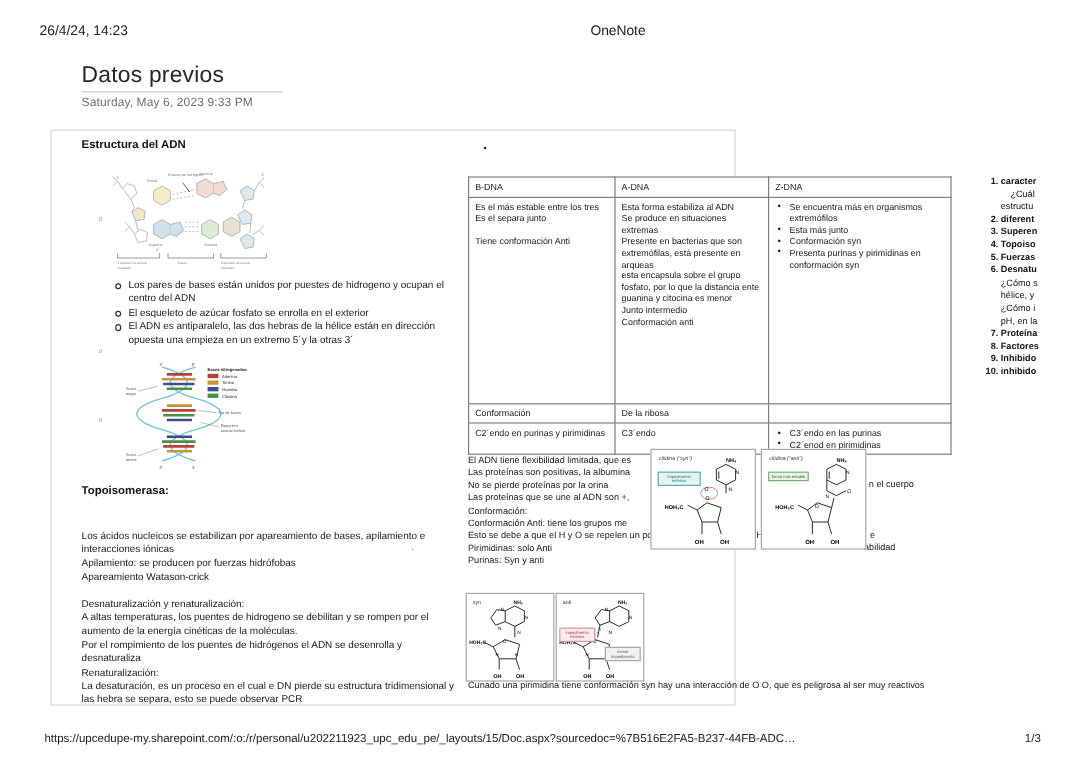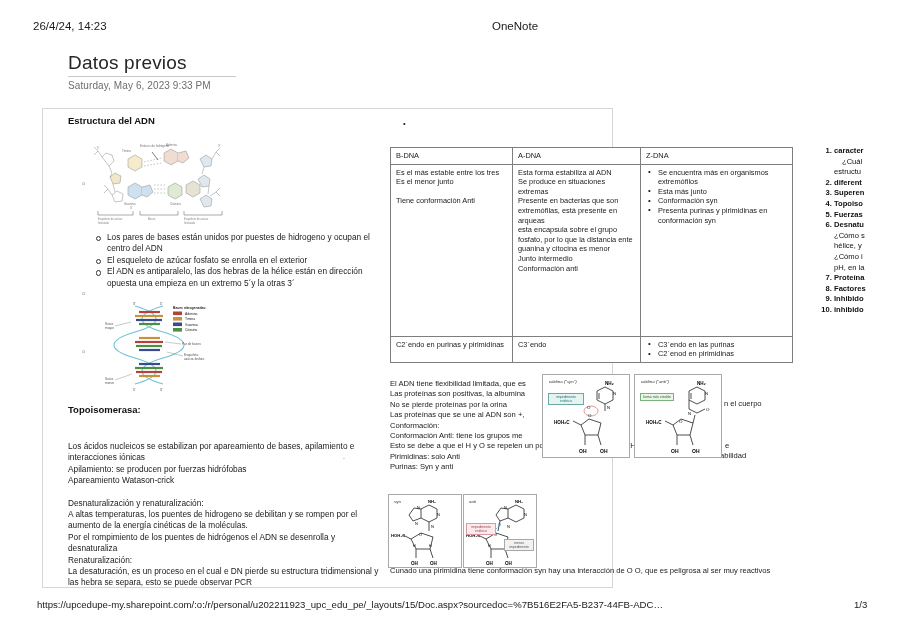--- a/index.html
+++ b/index.html
@@ -84,21 +84,21 @@
 
   
   #right-col { position:absolute; left:812px; top:146px; width:120px; overflow:hidden; height:190px; }
   ol.numlist { margin:0; padding:0 0 0 22px; list-style:decimal; }
   ol.numlist > li { font-size:7.6px; line-height:10.6px; font-weight:bold; color:#111;
                     white-space:nowrap; margin-bottom:0; }
   ol.numlist > li .sub { display:block; font-weight:normal; white-space:nowrap; }
   ol.numlist > li .sub.ind { padding-left:8px; }
 
   
-  #footer { position:absolute; left:0; bottom:27px; width:718px; height:14px; }
+  #footer { position:absolute; left:0; bottom:16px; width:718px; height:14px; }
   #footer-url { position:absolute; left:37px; top:0; font-size:9.6px; color:#1a1a1a;
                 white-space:nowrap; }
   #footer-page { position:absolute; left:854px; top:0; font-size:9.6px; color:#1a1a1a; }
 </style>
 </head>
 <body>
 
 <div id="print-header">
   <span id="print-date">26/4/24, 14:23</span>
   <span id="print-app">OneNote</span>
@@ -258,40 +258,45 @@
 <table id="conf-table">
   <tbody>
       <tr>
     <td class="col-b">B-DNA</td>
     <td class="col-a">A-DNA</td>
     <td class="col-z">Z-DNA</td>
   </tr>
   <tr style="height:172px;">
     <td class="col-b">
       <div>Es el más estable entre los tres</div>
-      <div>Es el menor junto</div>
+      <div>Es el separa junto</div>
       <div style="height:9px;"></div>
       <div>Tiene conformación Anti</div>
     </td>
     <td class="col-a">
       <div>Esta forma estabiliza al ADN</div>
       <div>Se produce en situaciones extremas</div>
       <div>Presente en bacterias que son extremófilas, está presente en arqueas</div>
       <div>esta encapsula sobre el grupo fosfato, por lo que la distancia ente guanina y citocina es menor</div>
       <div>Junto intermedio</div>
       <div>Conformación anti</div>
     </td>
     <td class="col-z">
       <ul class="dot">
         <li>Se encuentra más en organismos extremófilos</li>
         <li>Esta más junto</li>
         <li>Conformación syn</li>
         <li>Presenta purinas y pirimidinas en conformación syn</li>
       </ul>
     </td>
+  </tr>
+  <tr>
+    <td class="col-b">Conformación</td>
+    <td class="col-a">De la ribosa</td>
+    <td class="col-z"></td>
   </tr>
   <tr>
     <td class="col-b">C2´endo en purinas y pirimidinas</td>
     <td class="col-a">C3´endo</td>
     <td class="col-z">
       <ul class="dot">
         <li>C3´endo en las purinas</li>
         <li>C2´enod en pirimidinas</li>
       </ul>
     </td>

